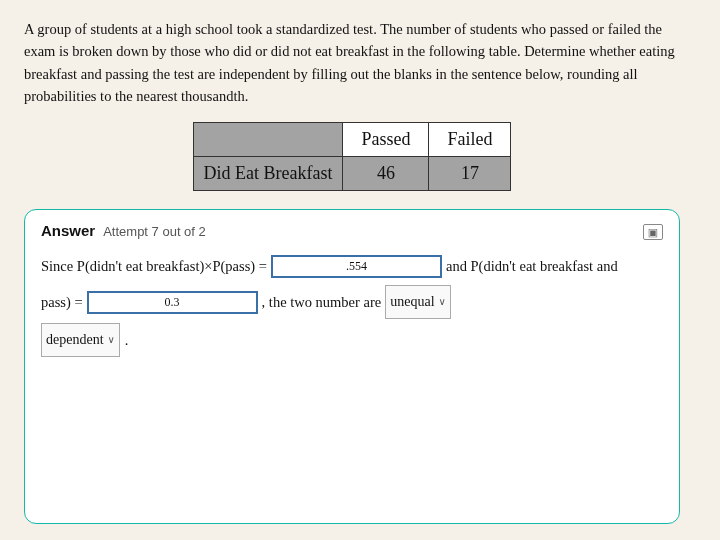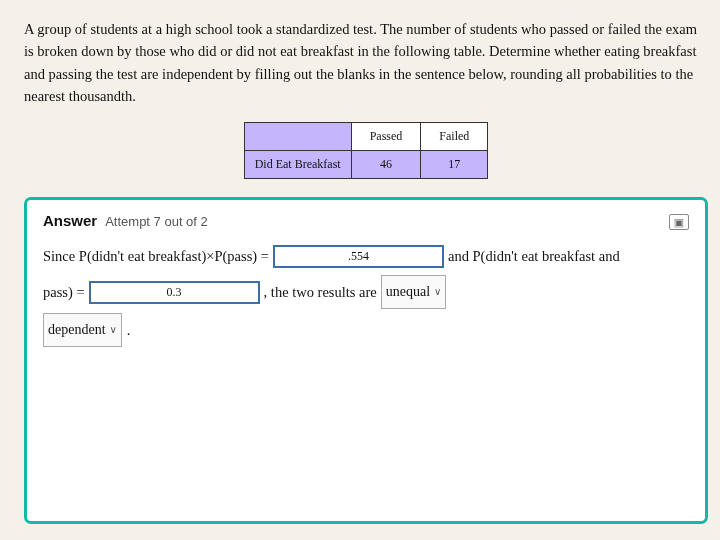--- a/index.html
+++ b/index.html
@@ -11,69 +11,69 @@
       font-family: Georgia, 'Times New Roman', serif;
       font-size: 15px;
       color: #111;
       overflow: hidden;
     }
 
     .page-wrapper {
       width: 720px;
       height: 540px;
       background: #f5f0e8;
-      padding: 18px 12px 16px 24px;
+      padding: 18px 40px 16px 24px;
       display: flex;
       flex-direction: column;
       gap: 0;
     }
 
     .problem-text {
       font-size: 14.5px;
       line-height: 1.55;
       margin-bottom: 14px;
       color: #111;
     }
 
     .table-container {
       display: flex;
       justify-content: center;
       margin-bottom: 16px;
     }
 
     table {
       border-collapse: collapse;
-      font-size: 12px;
+      font-size: 18px;
     }
 
     table td, table th {
       border: 1.5px solid #333;
       padding: 6px 18px;
       text-align: center;
     }
 
     table td:first-child {
       text-align: left;
       padding-left: 10px;
       padding-right: 10px;
     }
 
     table th {
       font-weight: normal;
       background: #fff;
     }
 
     table td {
-      background: #c4b5fd;
+      background: #a3a3a3;
     }
 
     .answer-section {
       background: #fff;
-      border: 3px solid #14b8a6;
-      border-radius: 7px;
+      border: 1px solid #14b8a6;
+      border-radius: 12px;
       padding: 12px 16px 14px 16px;
       margin-top: 2px;
       flex: 1;
     }
 
     .answer-header {
       display: flex;
       align-items: baseline;
       gap: 8px;
       margin-bottom: 12px;
@@ -199,21 +199,21 @@
 
       <div class="answer-row">
         <span>Since P(didn't eat breakfast)×P(pass) =</span>
         <input class="input-box" type="text" value=".554" style="">
         <span>and P(didn't eat breakfast and</span>
       </div>
 
       <div class="answer-row-2">
         <span>pass) =</span>
         <input class="input-box" type="text" value="0.3" style="">
-        <span>, the two results are</span>
+        <span>, the two number are</span>
         <div class="select-box">
           <span>unequal</span>
           <span class="select-chevron">∨</span>
         </div>
       </div>
 
       <div class="answer-row-3">
         <div class="select-box">
           <span>dependent</span>
           <span class="select-chevron">∨</span>

